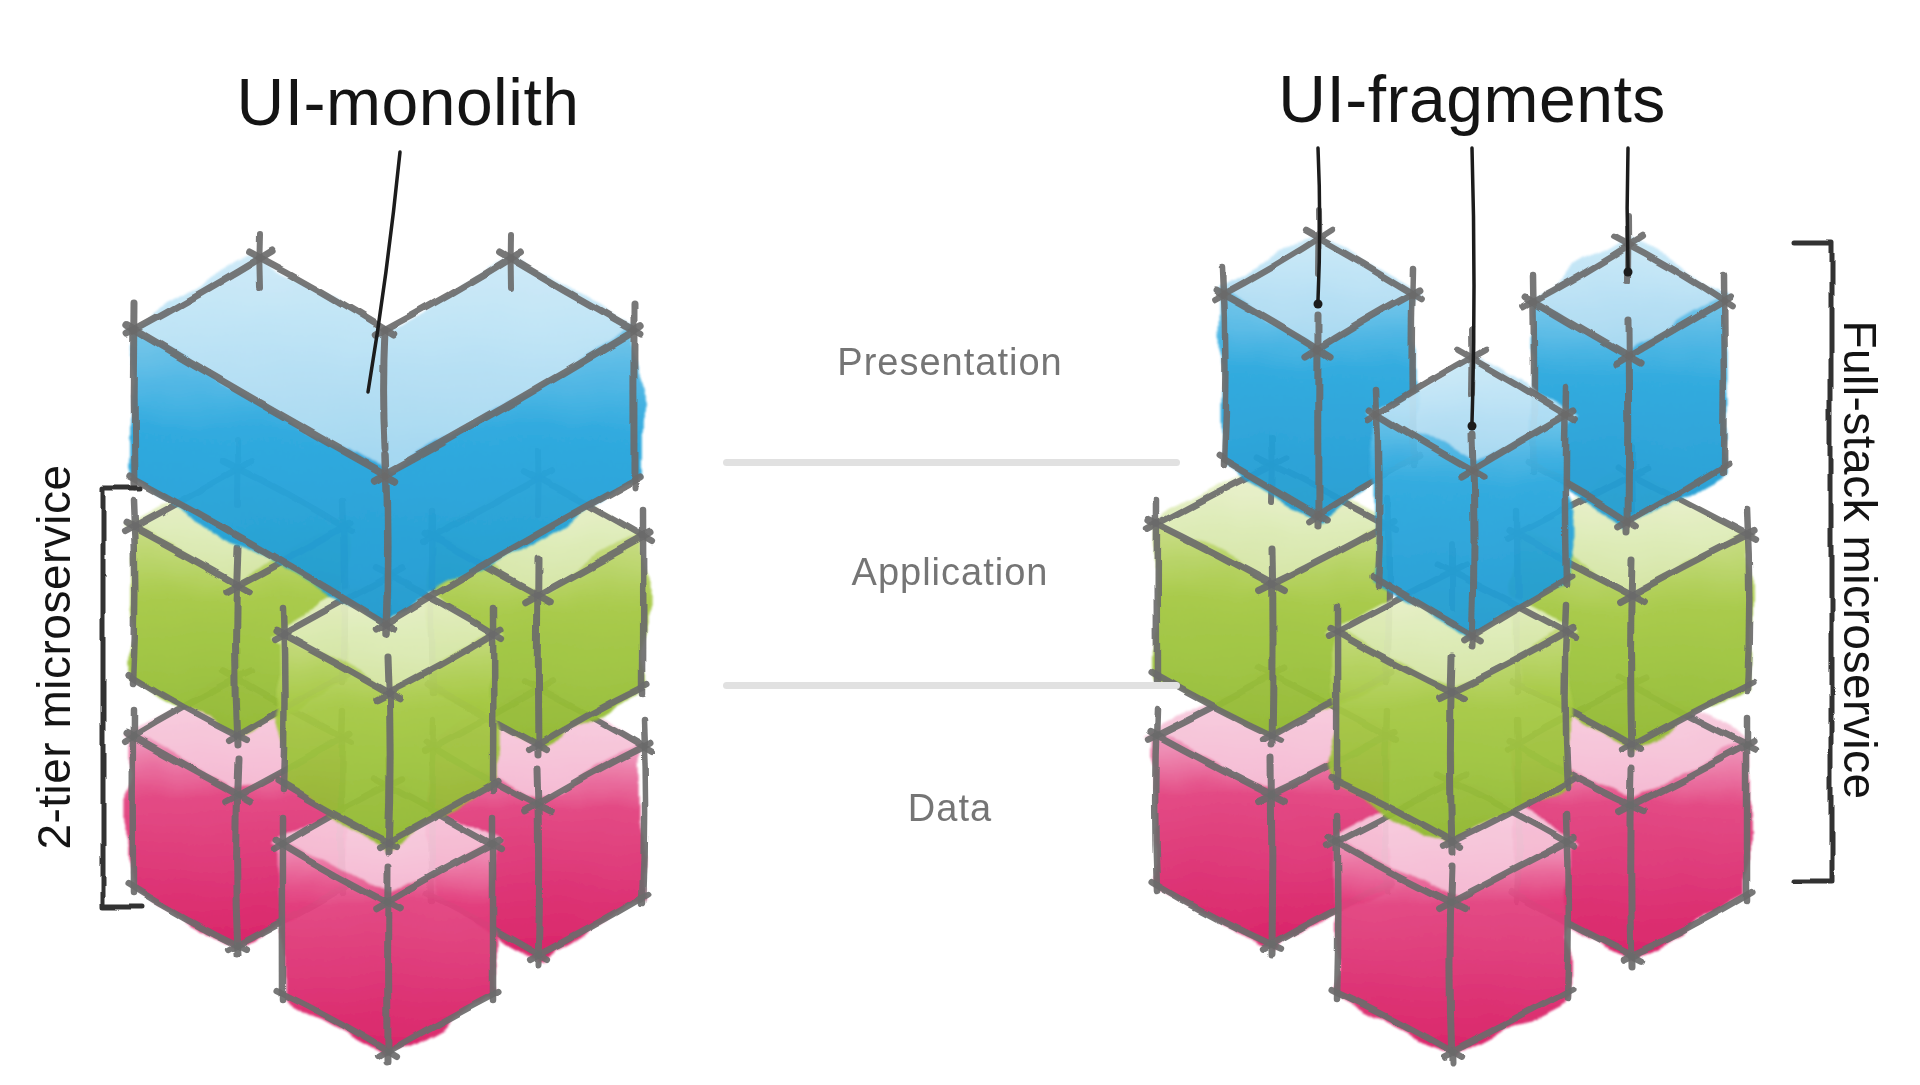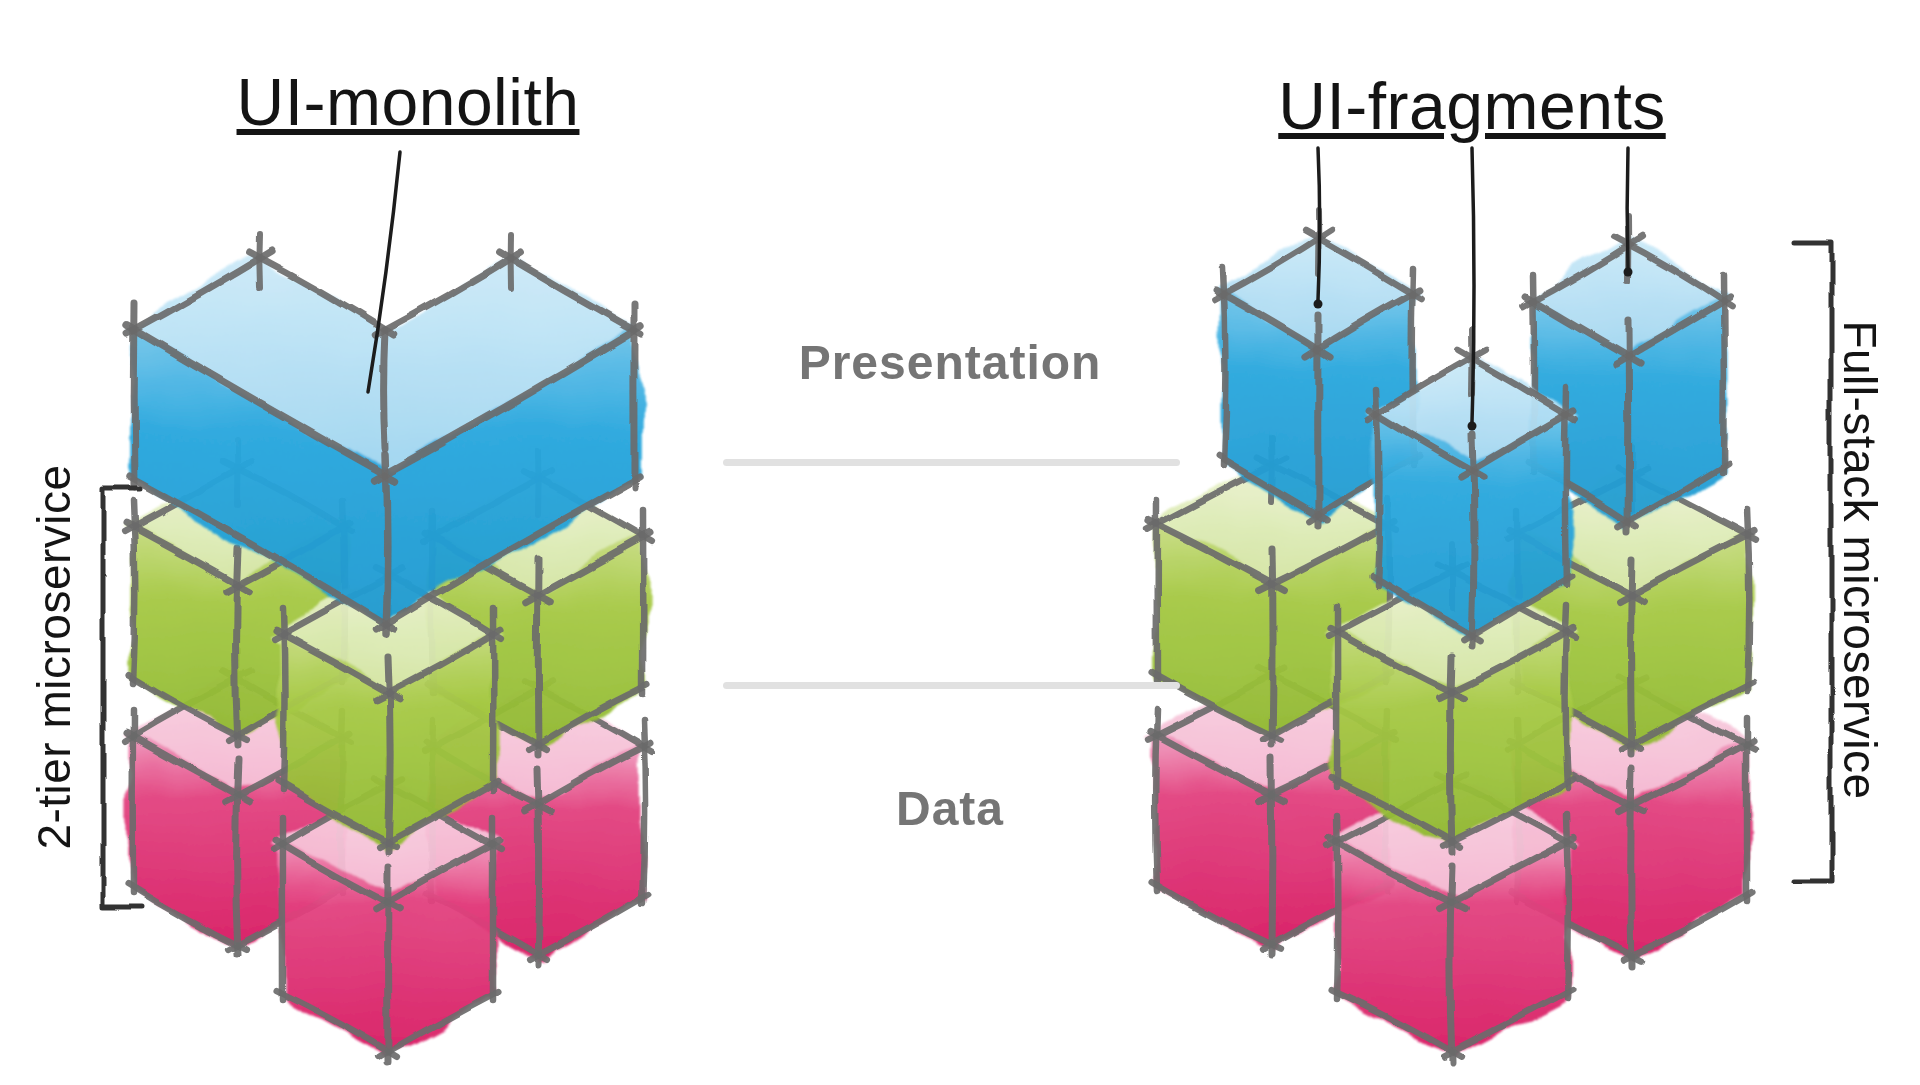--- a/index.html
+++ b/index.html
@@ -5,25 +5,25 @@
   html,body{margin:0;padding:0;background:#ffffff;}
   .stage{
     position:relative;width:1920px;height:1085px;overflow:hidden;
     background:var(--background,#fff);
     font-family:"Liberation Sans", sans-serif;
   }
   .stage svg{position:absolute;left:0;top:0;}
   .fig-title{
     position:absolute;transform:translateX(-50%);
     font-size:66px;font-weight:400;color:var(--title-text,#141414);
-    white-space:nowrap;letter-spacing:0.5px;text-decoration:underline;
+    white-space:nowrap;letter-spacing:0.5px;
   }
   .layer-label{
     position:absolute;transform:translate(-50%,-50%);
-    font-size:48px;font-weight:700;color:var(--layer-label-text,#757575);
+    font-size:38px;font-weight:400;color:var(--layer-label-text,#757575);
     white-space:nowrap;letter-spacing:1px;
   }
   .side-label{
     position:absolute;font-size:46px;font-weight:400;
     color:var(--title-text,#141414);white-space:nowrap;letter-spacing:0.5px;
   }
   .side-label.rot-left{transform:translate(-50%,-50%) rotate(-90deg);}
   .side-label.rot-right{transform:translate(-50%,-50%) rotate(90deg);}
   .divider{
     position:absolute;height:7px;border-radius:4px;
@@ -392,23 +392,24 @@
         <circle cx="1472" cy="426" r="4.5" fill="#1c1c1c"></circle>
         <path d="M1628.0 148.0 Q1626.3 208.0 1628.0 268.0" fill="none" stroke="#1c1c1c" stroke-width="3.5" stroke-linecap="round" opacity="1"></path>
         <circle cx="1628" cy="272" r="4.5" fill="#1c1c1c"></circle>
       </g>
 
     <path d="M141 489 L103 489 L103 907 L141 907" fill="none" stroke-width="5" stroke-linecap="round" stroke-linejoin="round" filter="url(#wcS)" stroke="#333333"></path>
     <path d="M1793 243 L1831 243 L1831 881 L1793 881" fill="none" stroke-width="5" stroke-linecap="round" stroke-linejoin="round" filter="url(#wcS)" stroke="#333333"></path>
   </svg>
 
   <div class="fig-title" style="left:408px;top:64px">UI-monolith</div>
-  <div class="fig-title" style="left:1472px;top:68px">UI-fragments</div>
+  <div class="fig-title" style="left:1472px;top:61px">UI-fragments</div>
 
   <div class="layer-label" style="left:950px;top:362px">Presentation</div>
+  <div class="layer-label" style="left:950px;top:572px">Application</div>
   <div class="layer-label" style="left:950px;top:808px">Data</div>
 
   <div class="divider" style="left:723px;top:459px;width:457px"></div>
   <div class="divider" style="left:723px;top:682px;width:457px"></div>
 
   <div class="side-label rot-left" style="left:54px;top:657px">2-tier microservice</div>
   <div class="side-label rot-right" style="left:1860px;top:560px">Full-stack microservice</div>
 </div>
 
 </body></html>

